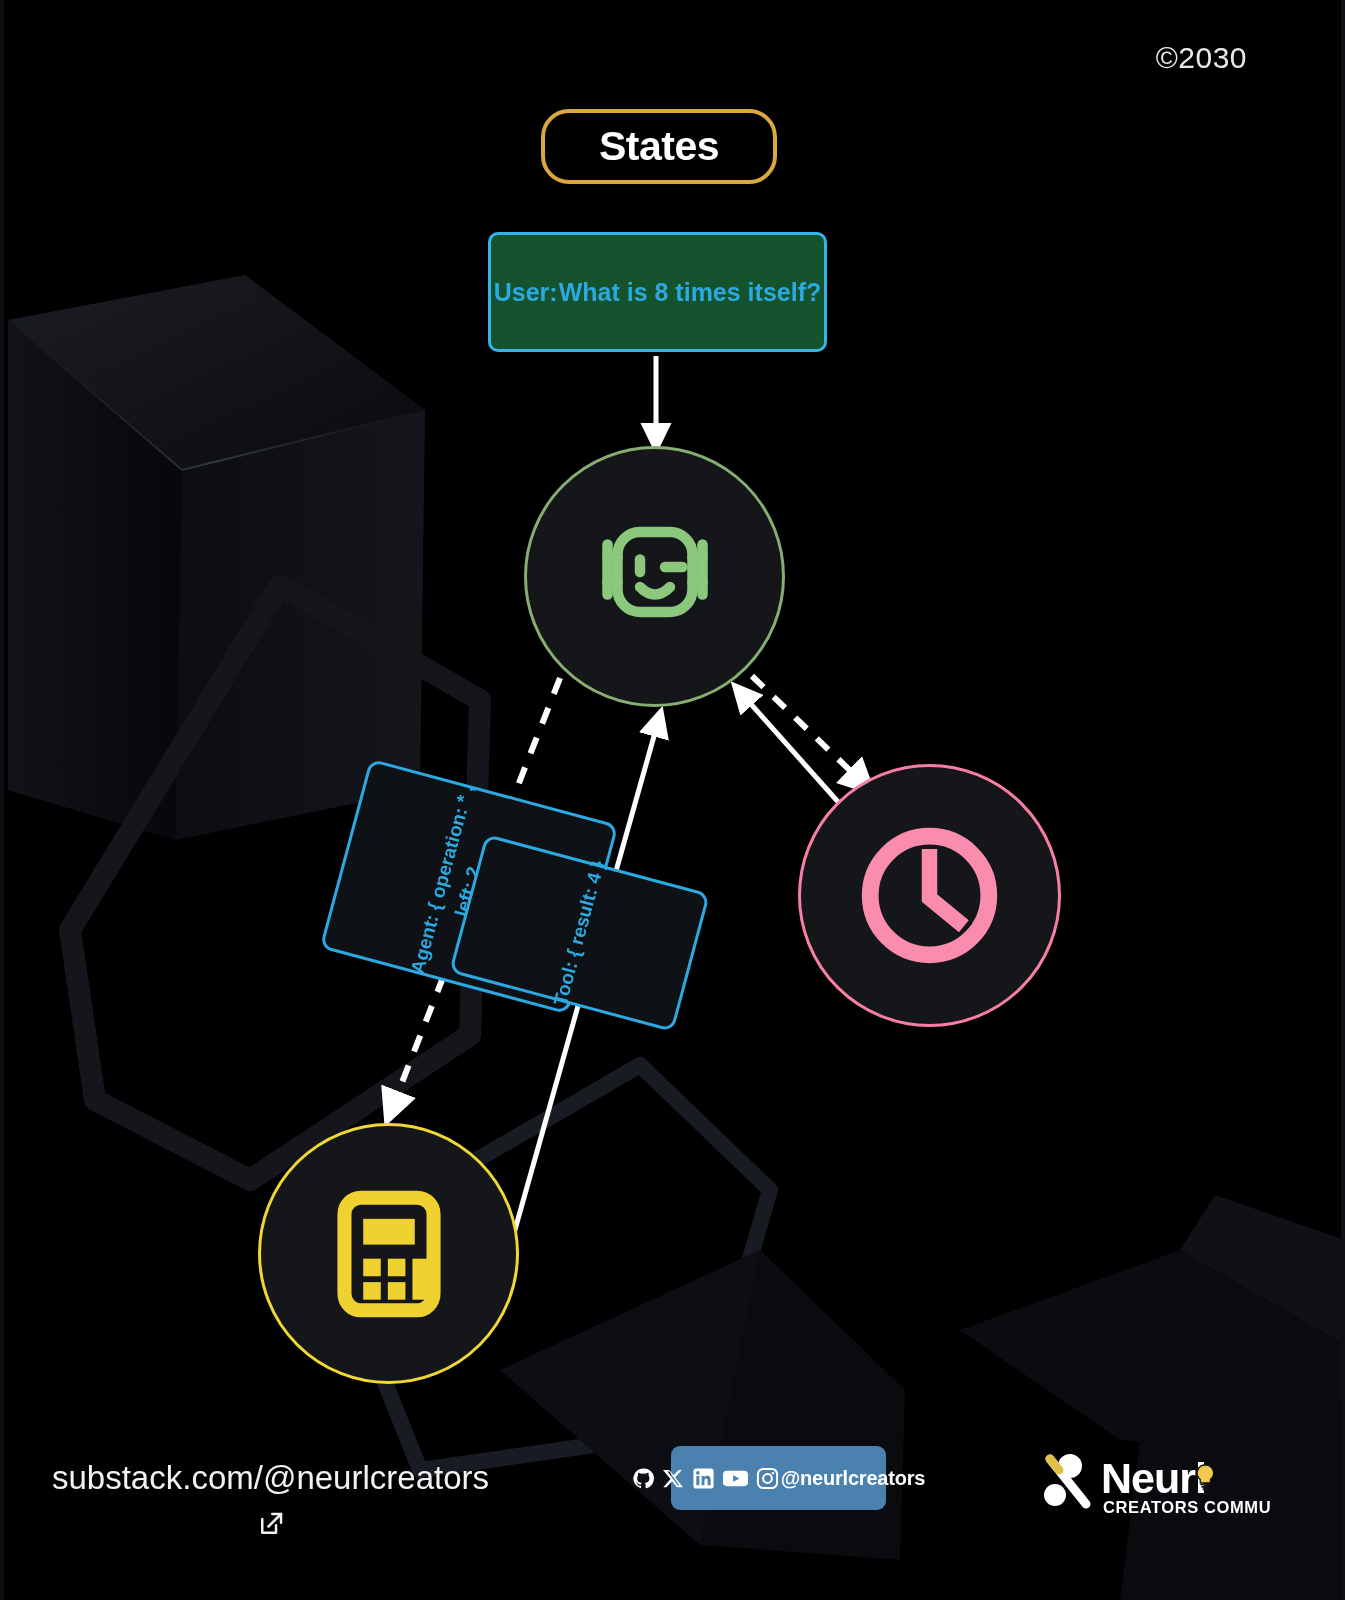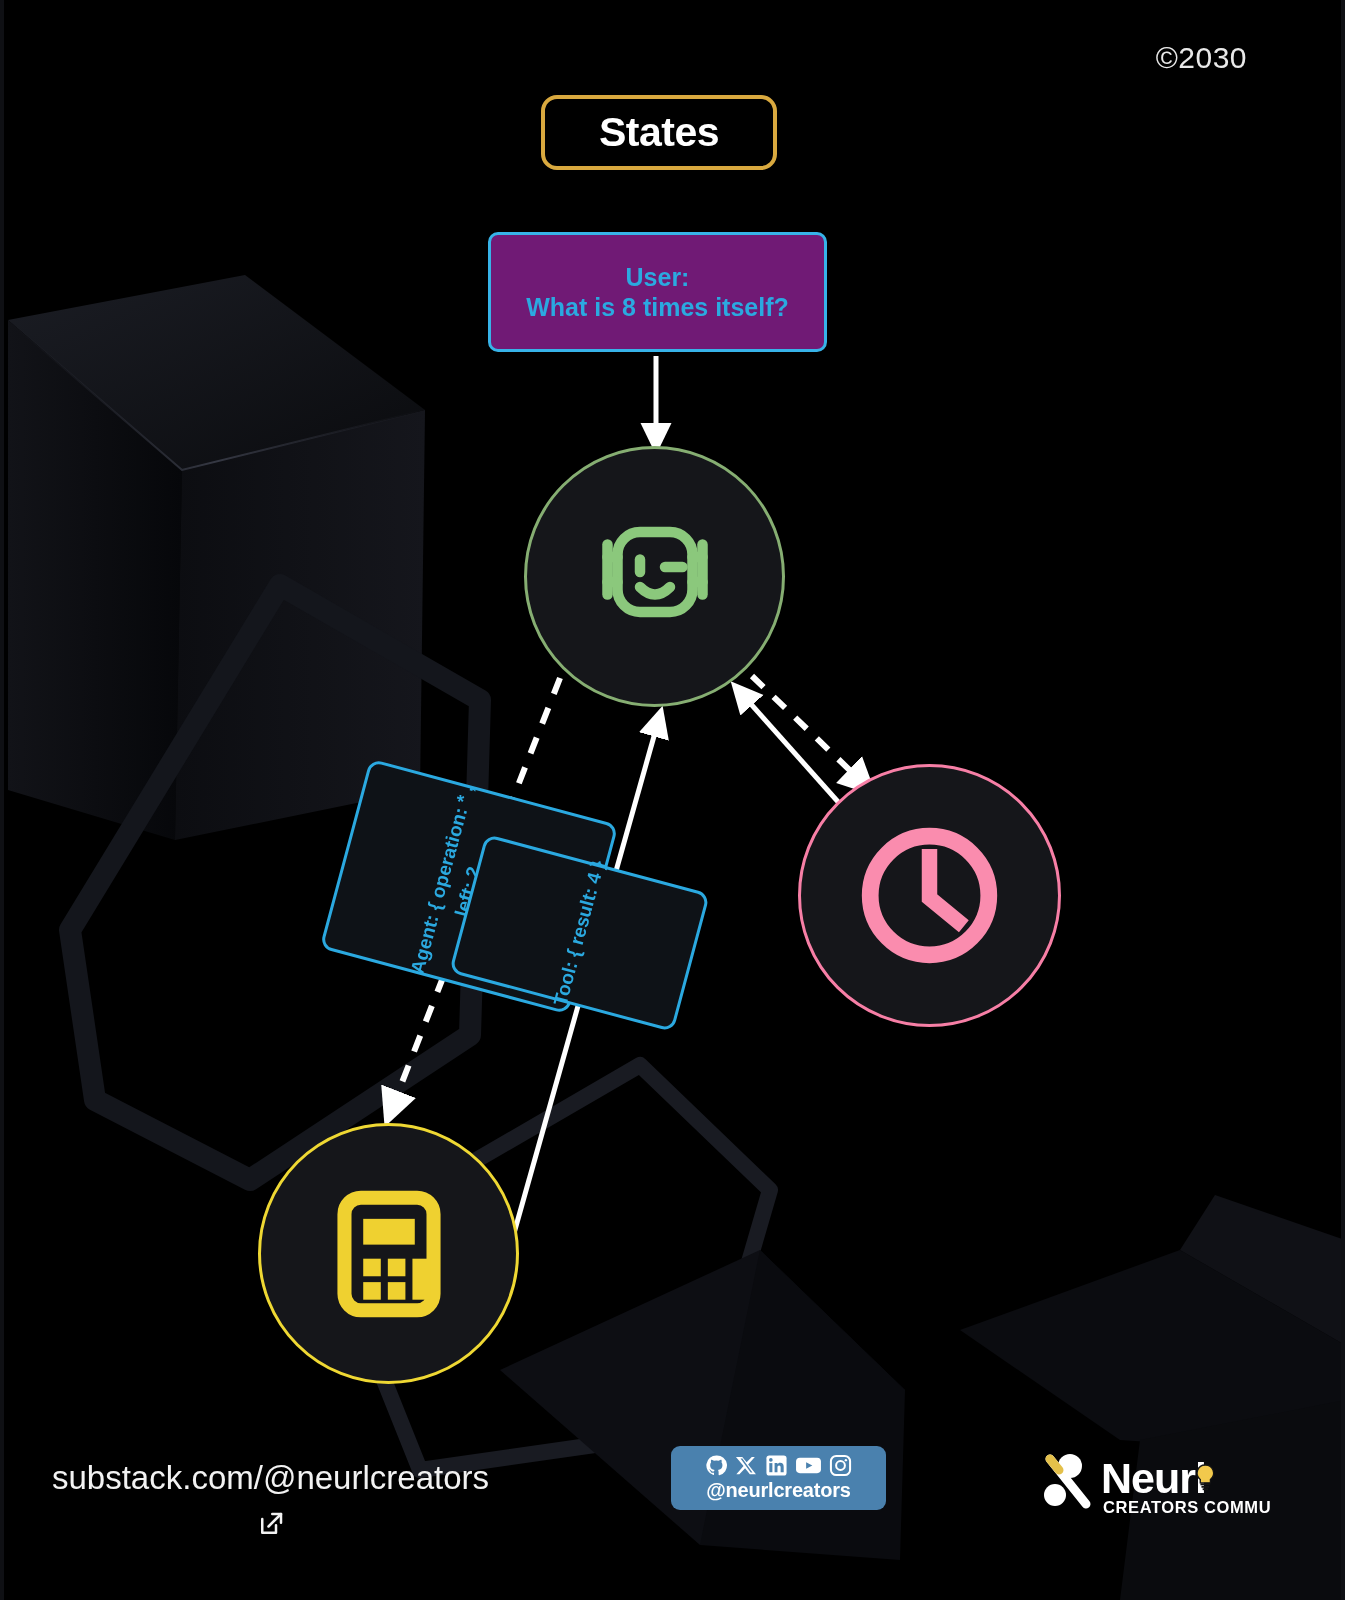--- a/index.html
+++ b/index.html
@@ -17,38 +17,38 @@
   
   #copyright{
     position:absolute; top:41px; right:98px;
     font-size:30px; letter-spacing:.5px; color:#e9e9e9;
     font-family:"Liberation Sans", sans-serif;
     z-index:6;
   }
 
   
   #title-pill{
-    position:absolute; left:541px; top:95px;
+    position:absolute; left:541px; top:109px;
     width:236px; height:75px;
-    border:4px solid #D9A93F; border-radius:16px;
+    border:4px solid #D9A93F; border-radius:28px;
     background:#000;
     display:flex; align-items:center; justify-content:center;
     z-index:6;
   }
   #title-pill .txt{
     font-size:41px; font-weight:bold; color:#fff; letter-spacing:-.5px;
   }
 
   
   #user-box{
     position:absolute; left:488px; top:232px;
     width:339px; height:120px;
     border:3px solid #37B3E8; border-radius:10px;
-    background:#701a75;
-    display:flex; flex-direction:column; align-items:center; justify-content:center;
+    background:#14532d;
+    display:flex; flex-direction:row; align-items:center; justify-content:center;
     gap:1px;
     z-index:6;
   }
   #user-box .l1{ font-size:25px; font-weight:bold; color:#2BA9E0; }
   #user-box .l2{ font-size:25px; font-weight:bold; color:#2BA9E0; }
 
   
   .node{
     position:absolute; border-radius:50%;
     background:#15161A;
@@ -85,21 +85,21 @@
   
   #footer-link{
     position:absolute; left:52px; top:1459px;
     display:flex; align-items:center; gap:12px;
     font-size:33px; color:#f2f2f2; z-index:6;flex-direction:column;
   }
   #social-badge{
     position:absolute; left:671px; top:1446px;
     width:215px; height:64px;
     background:#4A81AE; border-radius:9px;
-    display:flex; flex-direction:column; align-items:center; justify-content:center;
+    display:flex; flex-direction:row; align-items:center; justify-content:center;
     gap:2px; z-index:6;
   }
   #social-badge .icons{ display:flex; align-items:center; gap:7px; }
   #social-badge .handle{
     font-size:20px; font-weight:bold; color:#fff; letter-spacing:-.2px;
   }
   #brand-logo{
     position:absolute; left:1041px; top:1450px;
     width:230px; height:70px; z-index:6;
     display:flex; align-items:center;

